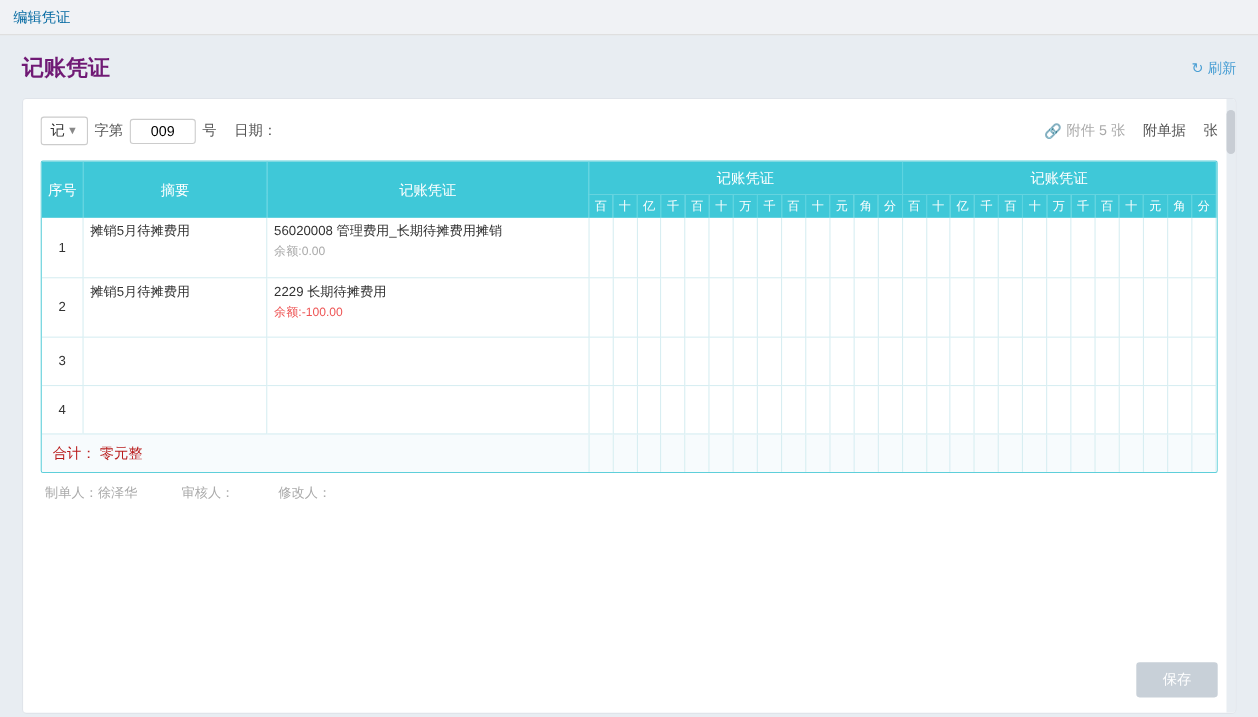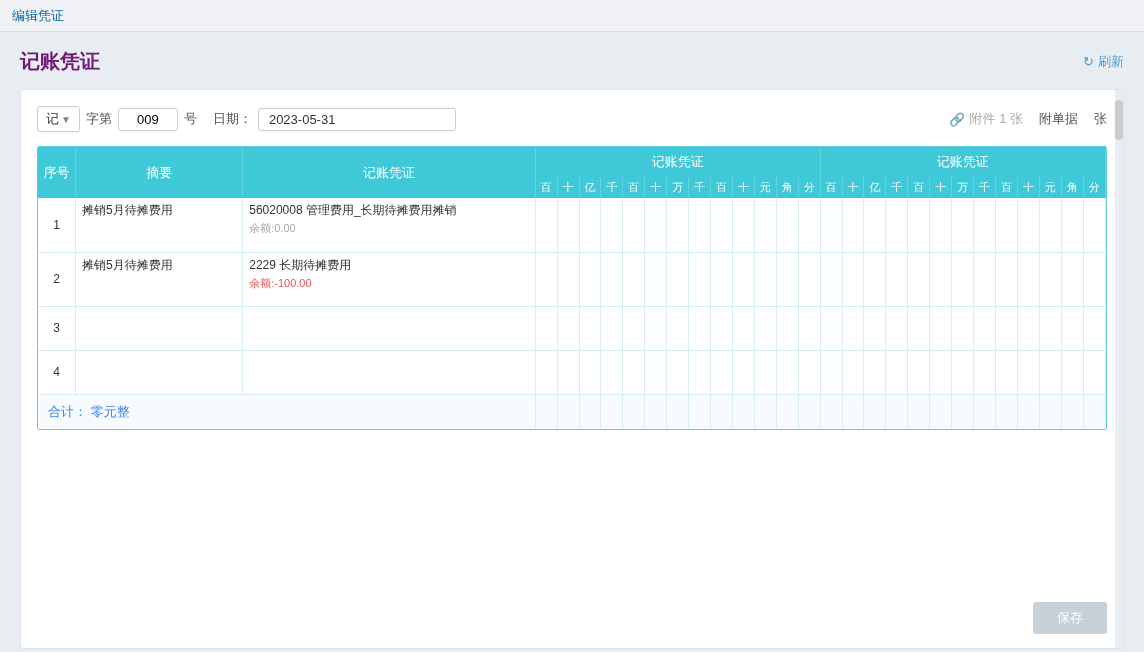--- a/index.html
+++ b/index.html
@@ -190,21 +190,21 @@
     }
 
     
     .th-debit-group { background: #3fc8d8; text-align: center; }
     .th-credit-group { background: #3fc8d8; text-align: center; }
 
     .summary-row td {
       background: #f7fbfd;
       padding: 8px 10px;
       font-size: 13px;
-      color: #3b82f6;
+      color: #b91c1c;
       border-top: 1px solid #d8eef2;
     }
 
     .footer-row {
       display: flex;
       align-items: center;
       gap: 40px;
       padding: 10px 4px 0;
       color: #aaa;
       font-size: 12px;
@@ -264,27 +264,26 @@
           <span>记</span>
           <span class="chevron-icon">▼</span>
         </div>
         <span class="zi-label">字第</span>
         <input class="number-input" type="text" value="009" style="">
         <span class="form-label">号</span>
       </div>
 
       <div class="form-group">
         <span class="form-label">日期：</span>
-        <input class="date-input" type="text" value="2023-05-31" style="">
       </div>
 
       <div class="right-actions">
         <div class="attachment-link">
           <span>🔗</span>
-          <span>附件 1 张</span>
+          <span>附件 5 张</span>
         </div>
         <span class="attach-doc-btn">附单据</span>
         <span class="sheets-label">张</span>
       </div>
     </div>
 
     <div class="table-wrapper">
       <table class="voucher-table">
         <thead>
           <tr>
@@ -485,20 +484,31 @@
             <td></td>
             <td></td>
             <td></td>
             <td></td>
             <td></td>
           </tr>
         </tfoot>
       </table>
     </div>
 
+    <div class="footer-row">
+      <span>
+        <span>制单人：</span><span>徐泽华</span>
+      </span>
+      <span>
+        <span>审核人：</span><span></span>
+      </span>
+      <span>
+        <span>修改人：</span><span></span>
+      </span>
+    </div>
 
     <button class="save-btn">保存</button>
 
     <div class="scroll-track">
       <div class="scroll-thumb"></div>
     </div>
 
   </div>
 </div>
 

